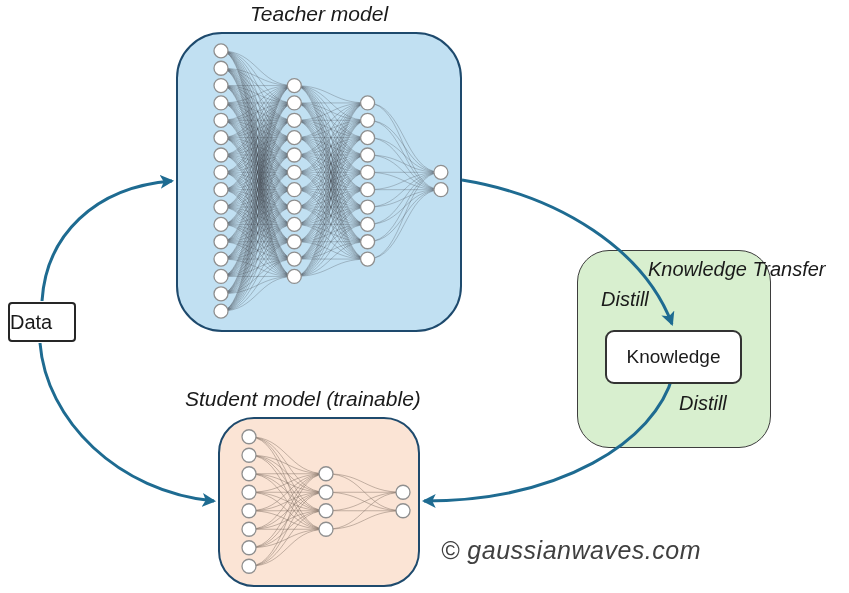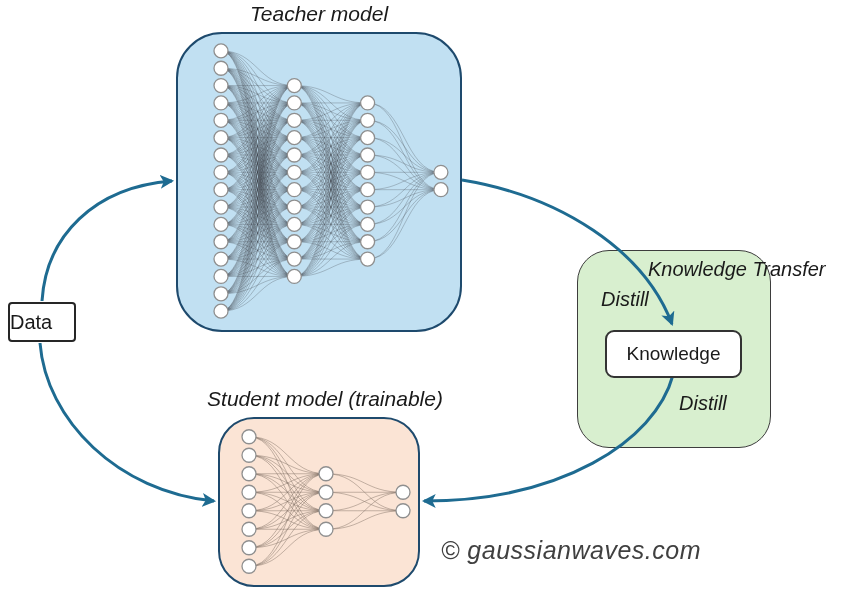--- a/index.html
+++ b/index.html
@@ -24,28 +24,28 @@
     position:absolute; left:0; top:0; width:849px; height:593px;
     z-index:2; pointer-events:none;
   }
   #data-box {
     left:8px; top:302px; width:68px; height:40px;
     background:#ffffff; border:2px solid #262626; border-radius:4px;
     display:flex; align-items:center; justify-content:flex-start;
     font-size:20px; z-index:3;
   }
   #knowledge-box {
-    left:605px; top:330px; width:137px; height:48px;
+    left:605px; top:330px; width:137px; height:54px;
     background:#ffffff; border:2px solid #333333; border-radius:9px;
     display:flex; align-items:center; justify-content:center;
     font-size:19px; z-index:3;
   }
   .lbl { position:absolute; white-space:nowrap; z-index:4;font-style:italic; }
   #teacher-title { left:176px; top:2px; width:286px; text-align:center; font-size:21px; }
-  #student-title { left:185px; top:387px; width:280px; text-align:center; font-size:21px; }
+  #student-title { left:185px; top:387px; width:280px; font-size:21px; }
   #kt-title      { left:648px; top:216px; font-size:20px;margin-top:42px; }
   #distill-lbl   { left:601px; top:288px; font-size:20px; }
   #transfer-lbl  { left:679px; top:392px; font-size:20px; }
   #watermark     { left:441px; top:536px; font-size:25px; color:#404040; letter-spacing:0.5px; }
 </style>
 </head>
 <body>
 
 <div class="canvas">
 

